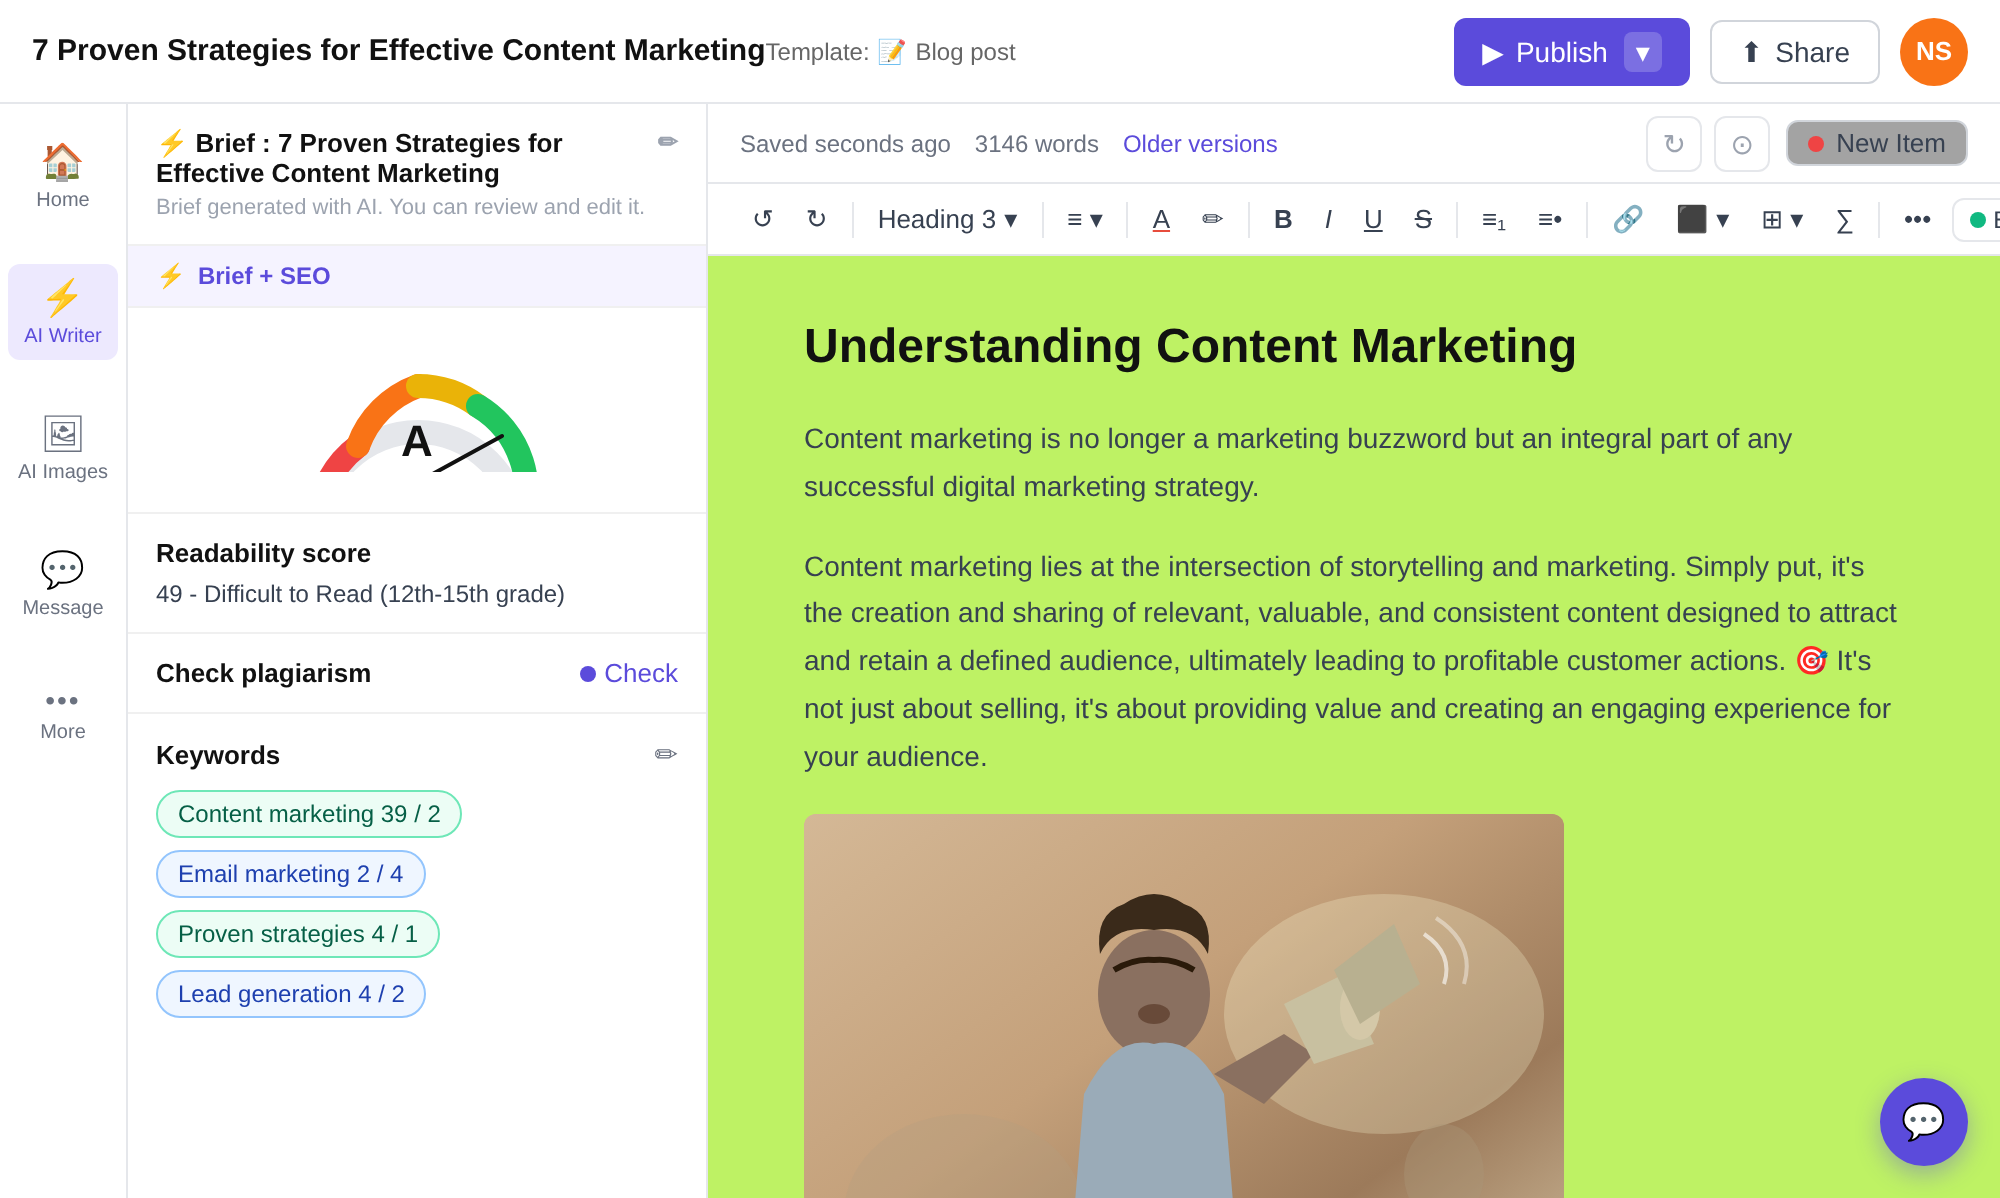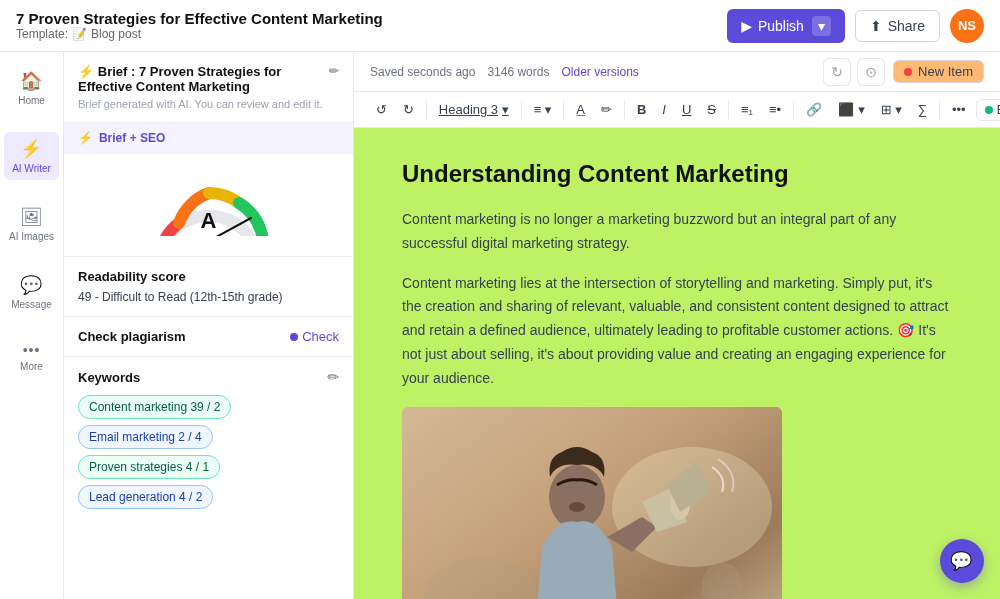--- a/index.html
+++ b/index.html
@@ -1,20 +1,20 @@
 <!DOCTYPE html>
 <html><head>
   <meta charset="utf-8">
   <style>
     * { box-sizing: border-box; margin: 0; padding: 0; }
     body { font-family: -apple-system, BlinkMacSystemFont, 'Segoe UI', sans-serif; font-size: 14px; background: #f5f6fa; display: flex; flex-direction: column; height: 599px; overflow: hidden; }
 
     
     .topbar { display: flex; align-items: center; justify-content: space-between; background: #fff; padding: 8px 16px; border-bottom: 1px solid #e5e7eb; height: 52px; flex-shrink: 0; }
-    .topbar-left { display: flex; flex-direction: column; }
+    .topbar-left { display: flex; flex-direction: row; }
     .topbar-title { font-size: 15px; font-weight: 600; color: #111; }
     .topbar-template { font-size: 12px; color: #666; display: flex; align-items: center; gap: 4px; }
     .topbar-right { display: flex; align-items: center; gap: 10px; }
     .btn-publish { background: #5b4bdb; color: #fff; border: none; border-radius: 6px; padding: 7px 14px; font-size: 14px; font-weight: 500; cursor: pointer; display: flex; align-items: center; gap: 6px; }
     .btn-publish .caret { background: rgba(255,255,255,0.2); padding: 2px 6px; border-radius: 4px; margin-left: 2px; }
     .btn-share { background: #fff; border: 1px solid #d1d5db; border-radius: 6px; padding: 7px 14px; font-size: 14px; cursor: pointer; display: flex; align-items: center; gap: 6px; color: #374151; }
     .avatar { width: 34px; height: 34px; border-radius: 50%; background: #f97316; color: #fff; font-weight: 700; font-size: 13px; display: flex; align-items: center; justify-content: center; }
 
     
     .main { display: flex; flex: 1; overflow: hidden; }
@@ -68,29 +68,29 @@
     .kw-orange { background: #fff7ed; border-color: #fdba74; color: #92400e; }
 
     
     .editor-area { flex: 1; display: flex; flex-direction: column; overflow: hidden; }
 
     .editor-topbar { display: flex; align-items: center; justify-content: space-between; padding: 6px 16px; background: #fff; border-bottom: 1px solid #e5e7eb; font-size: 12px; color: #6b7280; height: 40px; flex-shrink: 0; }
     .editor-topbar-left { display: flex; align-items: center; gap: 12px; }
     .editor-topbar-right { display: flex; align-items: center; gap: 8px; }
     .older-versions { color: #5b4bdb; cursor: pointer; font-weight: 500; }
     .red-dot { width: 8px; height: 8px; border-radius: 50%; background: #ef4444; display: inline-block; }
-    .new-item-btn { display: flex; align-items: center; gap: 6px; font-size: 13px; font-weight: 500; color: #374151; border: 1px solid #d1d5db; border-radius: 6px; padding: 3px 10px; cursor: pointer; background: #fdba74; }
+    .new-item-btn { display: flex; align-items: center; gap: 6px; font-size: 13px; font-weight: 500; color: #374151; border: 1px solid #d1d5db; border-radius: 6px; padding: 3px 10px; cursor: pointer; background: #a3a3a3; }
     .refresh-icons { display: flex; gap: 6px; color: #9ca3af; }
     .refresh-icon { font-size: 14px; cursor: pointer; width: 28px; height: 28px; display: flex; align-items: center; justify-content: center; border: 1px solid #e5e7eb; border-radius: 6px; }
 
     
     .toolbar { display: flex; align-items: center; gap: 4px; padding: 6px 16px; background: #fff; border-bottom: 1px solid #e5e7eb; flex-shrink: 0; overflow: hidden; flex-wrap: nowrap; }
     .toolbar-btn { padding: 4px 6px; border: none; background: none; cursor: pointer; color: #374151; font-size: 13px; border-radius: 4px; display: flex; align-items: center; gap: 2px; white-space: nowrap; }
     .toolbar-separator { width: 1px; height: 18px; background: #e5e7eb; margin: 0 2px; flex-shrink: 0; }
-    .heading-select { border: none; background: none; font-size: 13px; color: #374151; cursor: pointer; padding: 4px 6px; border-radius: 4px; display: flex; align-items: center; gap: 4px; text-decoration: underline; }
+    .heading-select { border: none; background: none; font-size: 13px; color: #374151; cursor: pointer; padding: 4px 6px; border-radius: 4px; display: flex; align-items: center; gap: 4px; }
     .editing-badge { display: flex; align-items: center; gap: 4px; font-size: 12px; color: #374151; border: 1px solid #e5e7eb; border-radius: 6px; padding: 3px 8px; cursor: pointer; margin-left: auto; }
     .green-dot-edit { width: 8px; height: 8px; border-radius: 50%; background: #10b981; }
 
     
     .editor-content { flex: 1; overflow-y: auto; padding: 32px 48px; background: #bef264; }
     .editor-h1 { font-size: 24px; font-weight: 700; color: #111; margin-bottom: 20px; }
     .editor-p { font-size: 14px; line-height: 1.7; color: #374151; margin-bottom: 16px; }
 
     
     .mock-image { width: 380px; height: 280px; border-radius: 6px; background: linear-gradient(160deg, #d4b896 0%, #c9a882 20%, #b8956d 40%, #8b7355 60%, #6b5a45 80%, #d4c4a8 100%); position: relative; overflow: hidden; display: flex; align-items: flex-end; }

